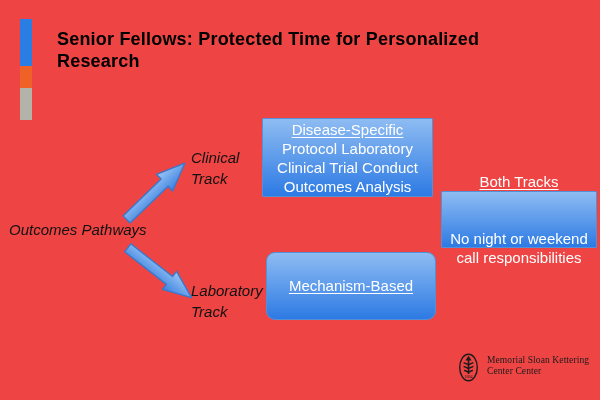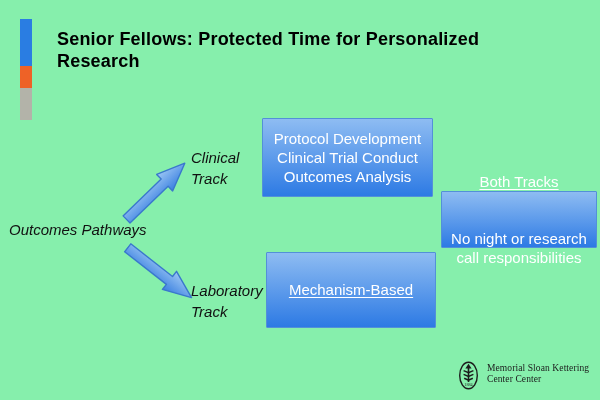--- a/index.html
+++ b/index.html
@@ -1,17 +1,17 @@
 <!DOCTYPE html>
 <html style="--bar-blue: #2a7de2; --bar-orange: #ee6227; --bar-gray: #b3b3a9; --title-text: #000000; --box-grad-top: #8ebcf2; --box-grad-bottom: #2d7ae4; --box-border: #5390d8; --box-text: #ffffff; --arrow-grad-top: #9cc6f4; --arrow-grad-bottom: #3a80e0; --arrow-outline: #3a78cc;"><head>
 <meta charset="utf-8">
 <style>
   html,body{margin:0;padding:0;background:#fff;}
   #slide{
-    position:relative;width:600px;height:400px;background:#86efac;overflow:hidden;
+    position:relative;width:600px;height:400px;background:#ef4444;overflow:hidden;
     font-family:"Liberation Sans","DejaVu Sans",sans-serif;
   }
   
   #accent-bar{position:absolute;left:20px;top:19px;width:12px;height:101px;}
   #accent-bar .seg{width:100%;}
   .seg-blue{height:47px;background:var(--bar-blue);}
   .seg-orange{height:22px;background:var(--bar-orange);}
   .seg-gray{height:32px;background:var(--bar-gray);}
   
   .title{
@@ -28,27 +28,27 @@
   .gbox{
     position:absolute;display:flex;flex-direction:column;justify-content:center;
     text-align:center;color:var(--box-text);font-size:15px;
     background:linear-gradient(to bottom,var(--box-grad-top),var(--box-grad-bottom));
     border:1px solid var(--box-border);border-radius:1px;box-sizing:border-box;
   }
   .gbox .box-title{text-decoration:underline;text-underline-offset:2px;}
   .gbox .box-body{white-space:pre-line;}
   #box-disease{left:262px;top:118px;width:171px;height:79px;line-height:19px;}
   #box-both{left:441px;top:191px;width:156px;height:57px;line-height:19px;gap:38px;}
-  #box-mechanism{left:266px;top:252px;width:170px;height:76px;line-height:18px;}
+  #box-mechanism{left:266px;top:252px;width:170px;height:68px;line-height:18px;border-radius:9px;}
   
   .block-arrow{position:absolute;width:84px;height:26px;}
   #arrow-clinical{left:114px;top:178px;transform:rotate(-44deg);}
   #arrow-laboratory{left:118px;top:260px;transform:rotate(38deg);}
   
-  #logo{position:absolute;left:458px;top:352px;display:flex;align-items:flex-start;margin-top:8px;}
+  #logo{position:absolute;left:458px;top:352px;display:flex;align-items:flex-start;}
   #logo svg{display:block;}
   #logo-text{
     margin-left:8px;margin-top:3px;
     font-family:"Liberation Serif","DejaVu Serif",serif;
     font-size:9.5px;line-height:11px;color:#1c1c1c;letter-spacing:.1px;
   }
 </style>
 </head>
 <body>
 
@@ -85,28 +85,29 @@
     <defs>
       <linearGradient id="gradArrow2" x1="0" y1="0" x2="0" y2="1">
         <stop offset="0" style="stop-color:var(--arrow-grad-top)"></stop>
         <stop offset="1" style="stop-color:var(--arrow-grad-bottom)"></stop>
       </linearGradient>
     </defs>
     <polygon points="1,8 54,8 54,1.5 82,13 54,24.5 54,18 1,18" fill="url(#gradArrow2)" stroke="var(--arrow-outline)" stroke-width="1.4" stroke-linejoin="round"></polygon>
   </svg>
 
   <div id="box-disease" class="gbox">
-    <div class="box-body">Protocol Development
+    <div class="box-title">Disease-Specific</div>
+    <div class="box-body">Protocol Laboratory
 Clinical Trial Conduct
 Outcomes Analysis</div>
   </div>
 
   <div id="box-both" class="gbox">
     <div class="box-title">Both Tracks</div>
-    <div class="box-body">No night or research
+    <div class="box-body">No night or weekend
 call responsibilities</div>
   </div>
 
   <div id="box-mechanism" class="gbox">
     <div class="box-title">Mechanism-Based</div>
   </div>
 
   <div id="logo">
     <svg width="21" height="31" viewBox="0 0 21 31">
       <ellipse cx="10.5" cy="15.5" rx="8.8" ry="13.2" fill="none" stroke="#1c1c1c" stroke-width="1.4"></ellipse>

